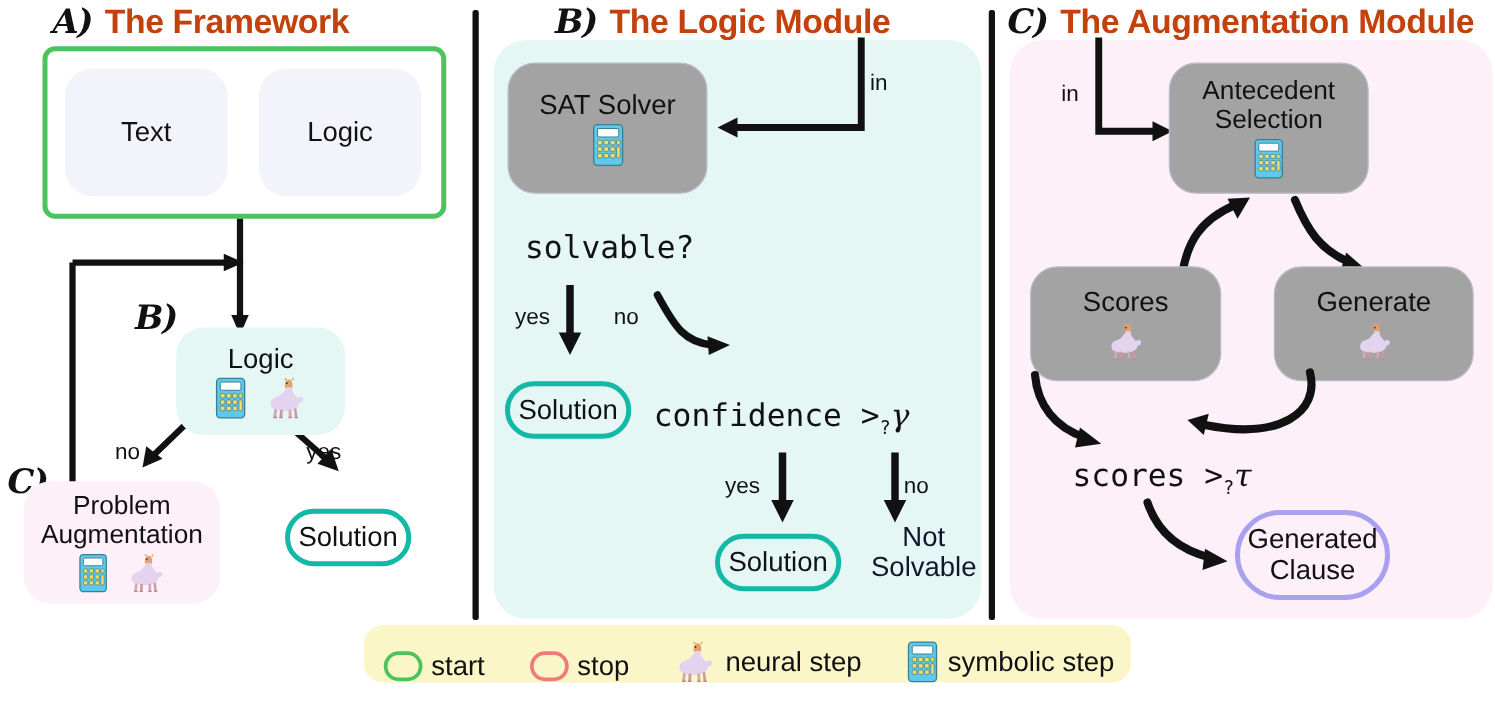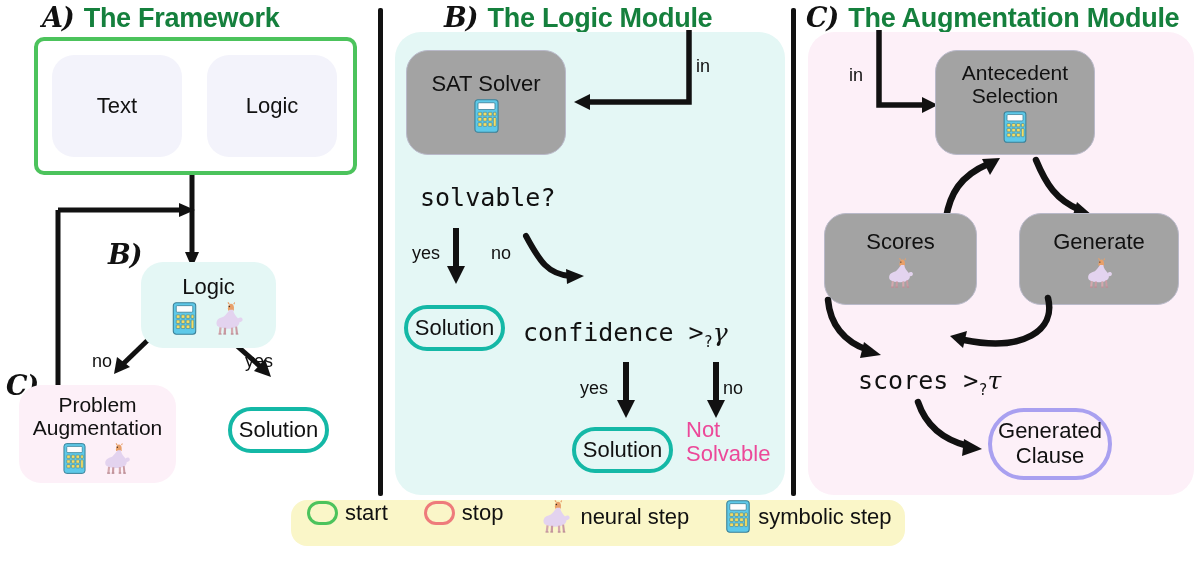--- a/index.html
+++ b/index.html
@@ -8,21 +8,21 @@
   .stage{position:absolute;left:0;top:0;width:1196px;height:575px;}
   .abs{position:absolute;}
 
   
   .divider{position:absolute;width:5px;background:#111;border-radius:2px;}
 
   
   .panel-title{position:absolute;white-space:nowrap;display:flex;align-items:baseline;gap:10px;}
   .tag{font-family:"DejaVu Serif",serif;font-style:italic;font-weight:bold;font-size:27px;
        letter-spacing:-1px;color:#111;}
-  .ttl{font-weight:bold;font-size:27px;color:#15803d;letter-spacing:-0.3px;}
+  .ttl{font-weight:bold;font-size:27px;color:#c2410c;letter-spacing:-0.3px;}
 
   
   .tag-inline{position:absolute;font-family:"DejaVu Serif",serif;font-style:italic;
               font-weight:bold;font-size:27px;color:#111;letter-spacing:-1px;}
 
   
   .region{position:absolute;border-radius:26px;}
   .region-b{background:#e4f7f5;}
   .region-c{background:#fdf0f8;}
 
@@ -49,25 +49,25 @@
   
   .icons{display:flex;align-items:center;justify-content:center;gap:14px;margin-top:4px;}
   .ic{display:inline-block;line-height:1;}
 
   
   .mono{position:absolute;font-family:"DejaVu Sans Mono","Liberation Mono",monospace;
         font-size:25px;color:#111;white-space:nowrap;}
   .mono .sub{font-size:15px;vertical-align:sub;}
   .mono .grk{font-family:"DejaVu Serif",serif;font-style:italic;font-size:25px;}
   .lbl{position:absolute;font-size:18px;color:#111;white-space:nowrap;}
-  .plain-text{position:absolute;font-size:22px;color:#ec4899;text-align:left;line-height:1.1;}
+  .plain-text{position:absolute;font-size:22px;color:#0f172a;text-align:center;line-height:1.1;}
 
   
   .legend{position:absolute;background:#faf6c8;border-radius:16px;display:flex;
-          align-items:flex-start;box-sizing:border-box;}
+          align-items:flex-end;box-sizing:border-box;}
   .legend-item{display:flex;align-items:center;gap:7px;font-size:22px;color:#111;white-space:nowrap;}
   .lg-pill{width:31px;height:24px;border-radius:999px;border:3px solid #4cc35c;box-sizing:border-box;}
   .lg-pill.stopc{border-color:#ee7b7b;}
 
   svg{display:block;overflow:visible;}
 </style>
 </head>
 <body>
 
 <svg width="0" height="0" style="position:absolute">

